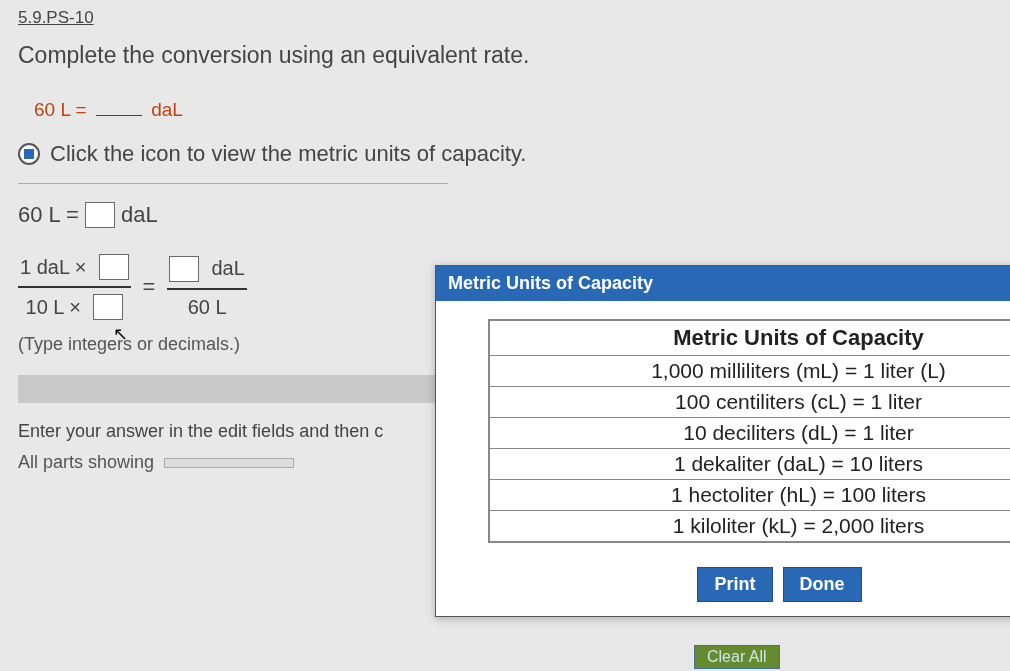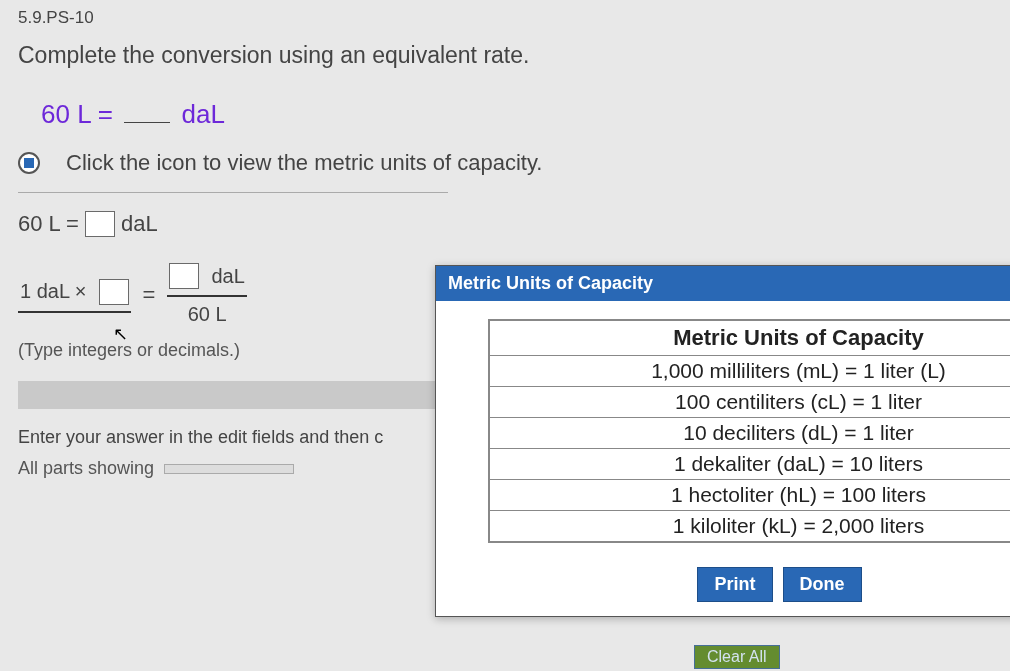--- a/index.html
+++ b/index.html
@@ -12,44 +12,45 @@
       color: #333;
       overflow: hidden;
     }
     .page {
       padding: 8px 18px;
     }
     .problem-id {
       font-size: 17px;
       color: #444;
       margin-bottom: 14px;
+      text-decoration: underline;
     }
     .instruction {
       font-size: 23px;
       color: #444;
       margin-bottom: 28px;
     }
     .eq1 {
-      font-size: 26px;
-      color: #6d28d9;
-      margin-left: 23px;
+      font-size: 19px;
+      color: #c2410c;
+      margin-left: 16px;
       margin-bottom: 20px;
     }
     .blank {
       display: inline-block;
       border-bottom: 1.5px solid #444;
       width: 46px;
       height: 1em;
       vertical-align: baseline;
       margin: 0 4px;
     }
     .icon-row {
       display: flex;
       align-items: center;
-      gap: 26px;
+      gap: 10px;
       font-size: 22px;
       color: #444;
       margin-bottom: 16px;
     }
     .info-icon {
       width: 22px;
       height: 22px;
       border: 2px solid #555;
       border-radius: 50%;
       display: inline-flex;
@@ -261,20 +262,24 @@
       <span>daL</span>
     </div>
 
     <div class="frac-eq">
       <span class="frac">
         <span class="num">
           <span>1 daL ×</span>
           <span class="input-box"></span>
         </span>
         <span class="bar"></span>
+        <span class="den">
+          <span>10 L ×</span>
+          <span class="input-box"></span>
+        </span>
       </span>
       <span>=</span>
       <span class="frac">
         <span class="num">
           <span class="input-box"></span>
           <span>daL</span>
         </span>
         <span class="bar"></span>
         <span class="den">60 L</span>
       </span>

